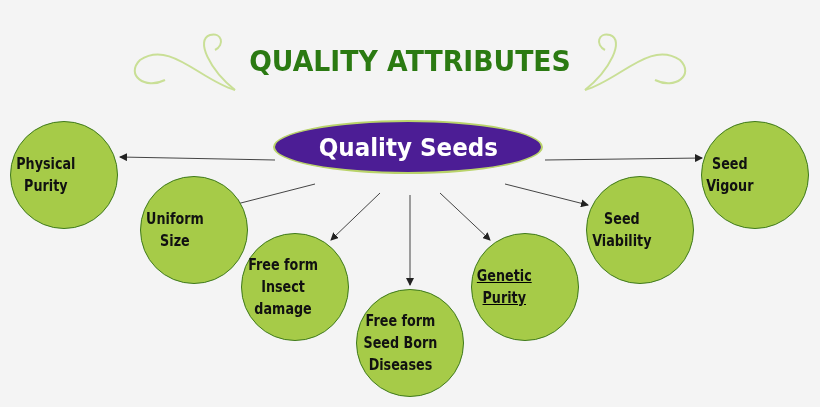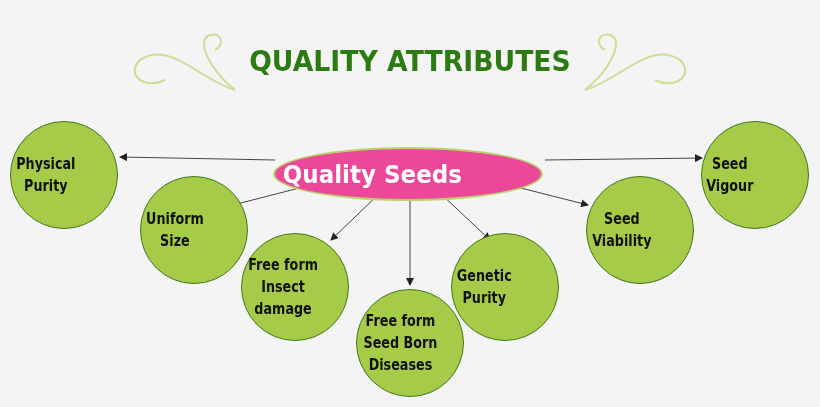--- a/index.html
+++ b/index.html
@@ -1,19 +1,19 @@
 <!DOCTYPE html>
 <html><head>
 <meta charset="utf-8">
 <style>
   html,body{margin:0;padding:0;}
   body{width:820px;height:407px;background:#f4f4f4;position:relative;overflow:hidden;font-family:"Liberation Sans",sans-serif;}
   svg.lines{position:absolute;left:0;top:0;width:820px;height:407px;}
   .title{position:absolute;left:0;width:820px;top:44px;text-align:center;font-family:"DejaVu Sans",sans-serif;font-weight:bold;font-size:29px;color:#2b7a12;letter-spacing:0px;transform:scaleX(0.92);}
-  .center{position:absolute;left:273px;top:147px;width:270px;height:54px;border-radius:50%;background:#ec4899;border:2px solid #b9d36a;box-sizing:border-box;display:flex;align-items:center;justify-content:flex-start;}
+  .center{position:absolute;left:273px;top:120px;width:270px;height:54px;border-radius:50%;background:#4c1d95;border:2px solid #b9d36a;box-sizing:border-box;display:flex;align-items:center;justify-content:center;}
   .center span{color:#fff;font-weight:bold;font-size:25px;font-family:"DejaVu Sans",sans-serif;transform:scaleX(0.92);}
   .node{position:absolute;width:108px;height:108px;border-radius:50%;background:#a6cb48;border:1.5px solid #3f7a1c;box-sizing:border-box;display:flex;align-items:center;justify-content:flex-start;text-align:center;}
   .node span{font-family:"DejaVu Sans",sans-serif;font-weight:bold;font-size:15px;line-height:22px;color:#111;white-space:pre-line;transform:scaleX(0.85);}
 </style>
 </head>
 <body>
 
 <svg class="lines">
   <defs>
     <marker id="ah" markerWidth="8" markerHeight="8" refX="7" refY="4" orient="auto">
@@ -57,21 +57,21 @@
 <div class="node" style="left:241px;top:233px;">
     <span>Free form
 Insect
 damage</span>
   </div>
 <div class="node" style="left:356px;top:289px;">
     <span>Free form
 Seed Born
 Diseases</span>
   </div>
-<div class="node" style="left:451px;top:233px;">
+<div class="node" style="left:471px;top:233px;text-decoration:underline;">
     <span>Genetic
 Purity</span>
   </div>
 <div class="node" style="left:586px;top:176px;">
     <span>Seed
 Viability</span>
   </div>
 <div class="node" style="left:701px;top:121px;">
     <span>Seed
 Vigour</span>

